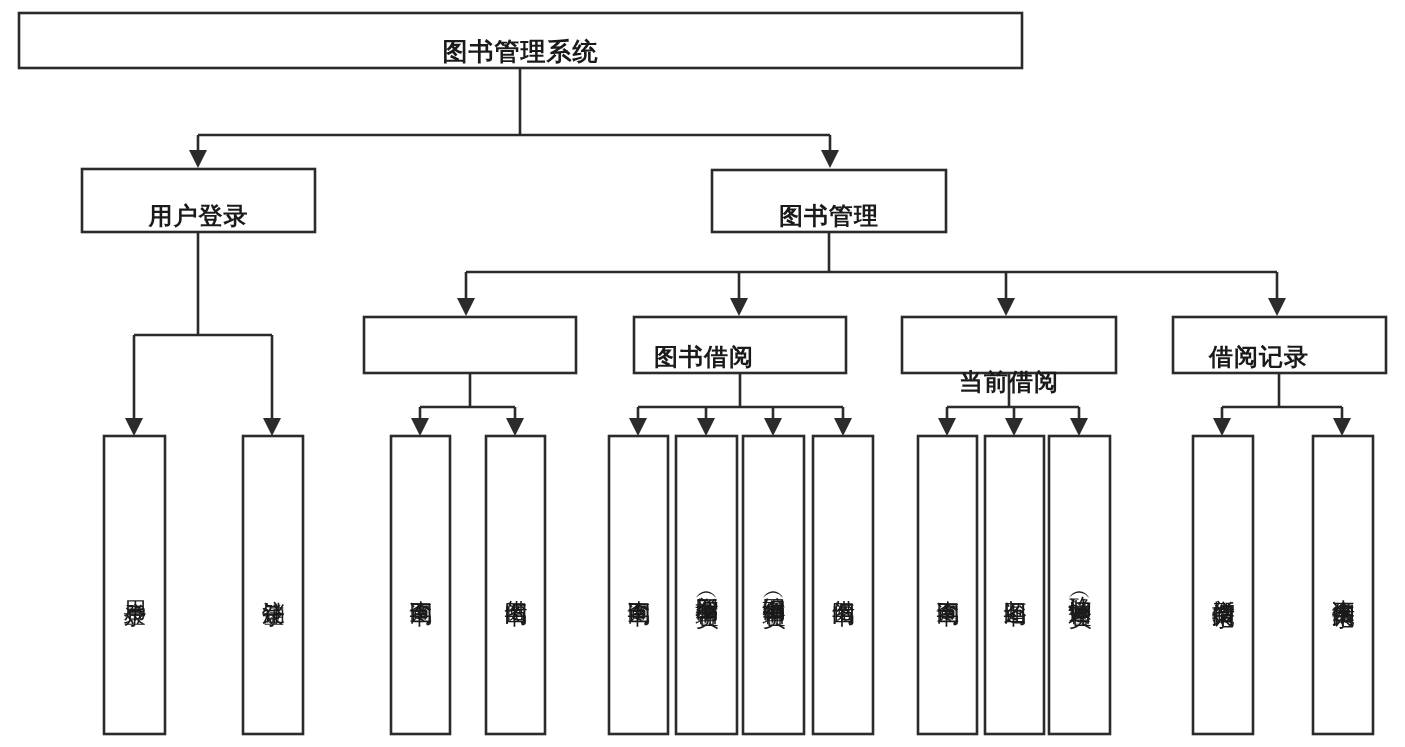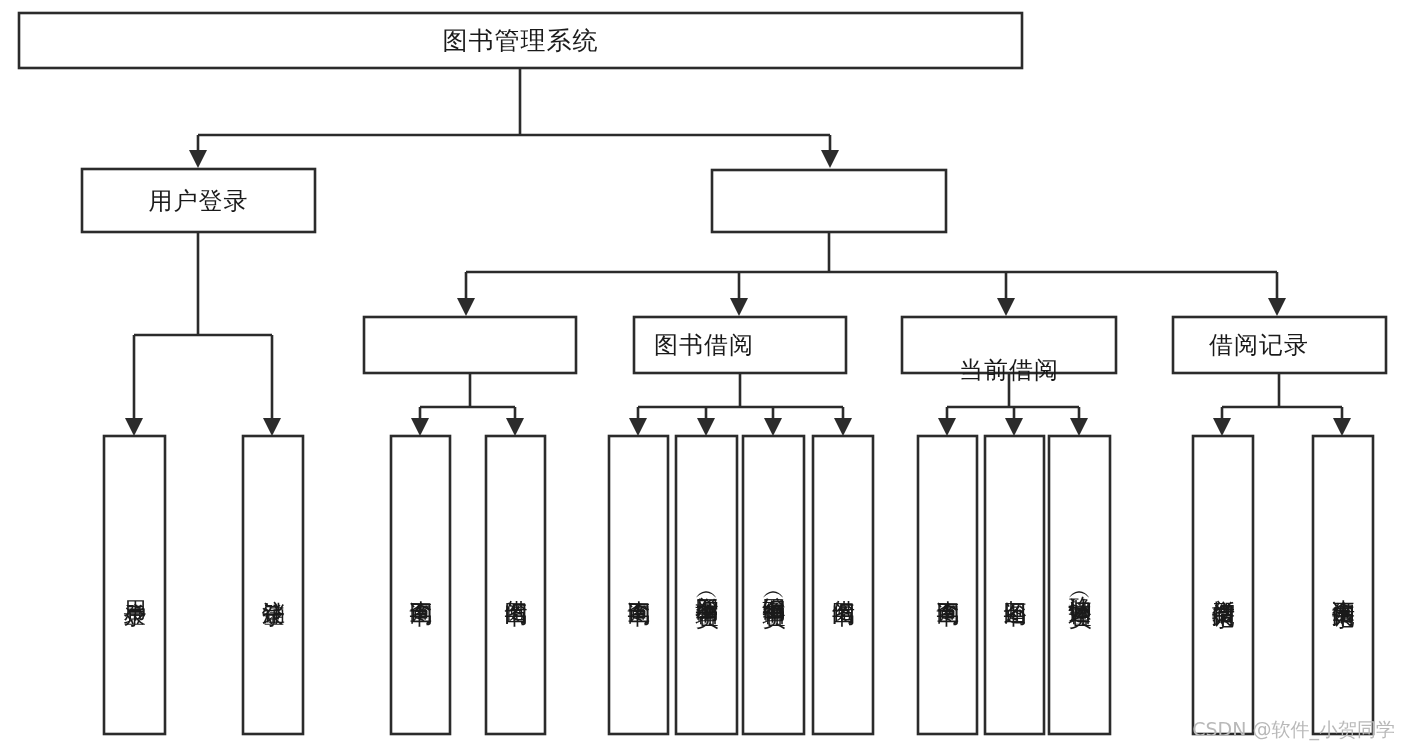--- a/index.html
+++ b/index.html
@@ -55,23 +55,24 @@
     font-family: "DejaVu Sans", "Liberation Sans", sans-serif;
     font-size: 23px;
     line-height: 1.12;
     letter-spacing: 1.5px;
     color: #1a1a1a;
     white-space: nowrap;
   }
   .hlabel-wrap {
     position: absolute;
     display: flex;
-    align-items: center;
+    align-items: flex-end;
     justify-content: center;
     pointer-events: none;
+    font-weight: bold;
   }
   .hlabel-text {
     font-family: "DejaVu Sans", "Liberation Sans", sans-serif;
     font-size: 24px;
     letter-spacing: 1px;
     color: #1a1a1a;
     white-space: nowrap;
   }
   .root-label-text {
     font-size: 25px;
@@ -197,20 +198,23 @@
   </svg>
 
   <div class="hlabel-wrap" style="left:19px; top:13px; width:1003px; height:55px;">
     <span class="hlabel-text root-label-text">图书管理系统</span>
   </div>
 
   <div class="hlabel-wrap" style="left:82px; top:169px; width:233px; height:63px;">
     <span class="hlabel-text">用户登录</span>
   </div>
 
+  <div class="hlabel-wrap" style="left:712px; top:170px; width:234px; height:62px;">
+    <span class="hlabel-text">图书管理</span>
+  </div>
 
 
   <div class="hlabel-wrap" style="left:598px; top:317px; width:212px; height:56px;">
     <span class="hlabel-text">图书借阅</span>
   </div>
 
   <div class="hlabel-wrap" style="left:902px; top:317px; width:214px; height:56px;margin-top:25px;">
     <span class="hlabel-text">当前借阅</span>
   </div>
 
@@ -263,15 +267,14 @@
   </div>
 
   <div class="vlabel-wrap" style="left:1193px; top:436px; width:60px; height:298px;">
     <span class="vlabel-text">新增借阅记录</span>
   </div>
 
   <div class="vlabel-wrap" style="left:1313px; top:436px; width:60px; height:298px;">
     <span class="vlabel-text">查询借阅记录</span>
   </div>
 
-  <div id="watermark">CSDN @软件_小贺同学</div>
 
 </div>
 
 </body></html>

